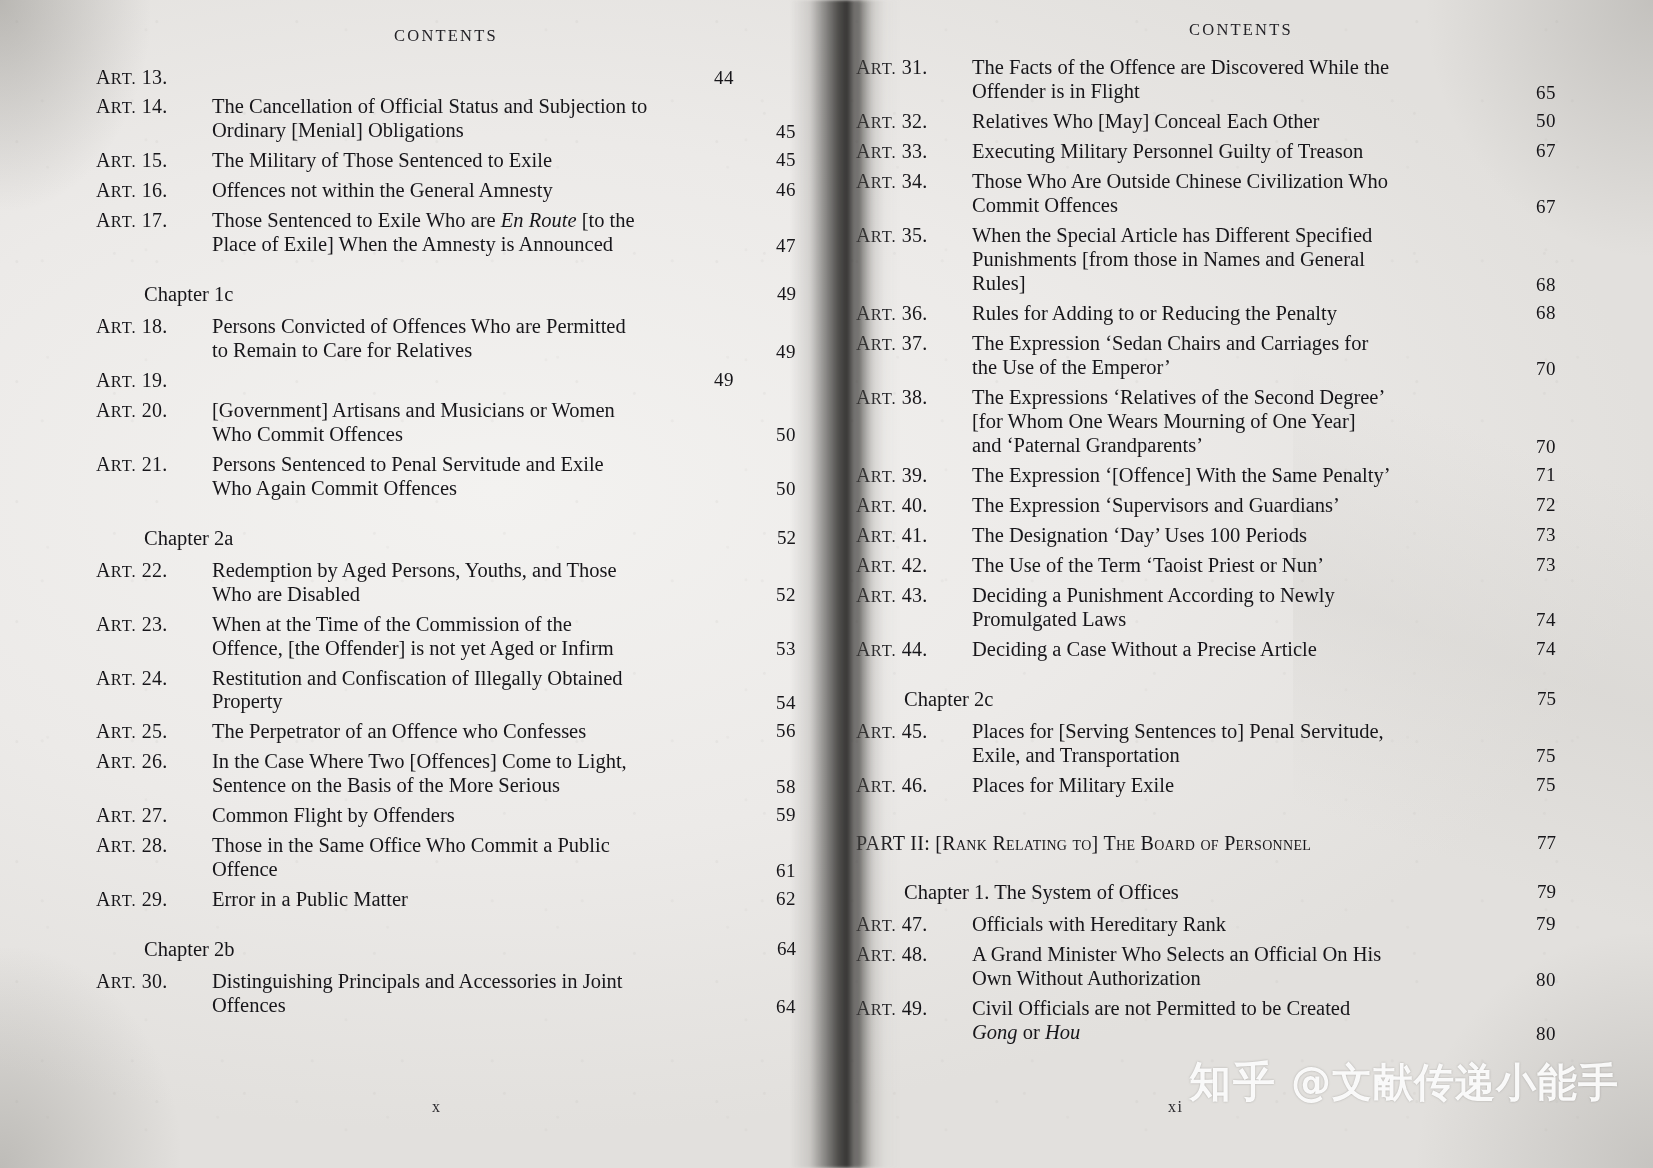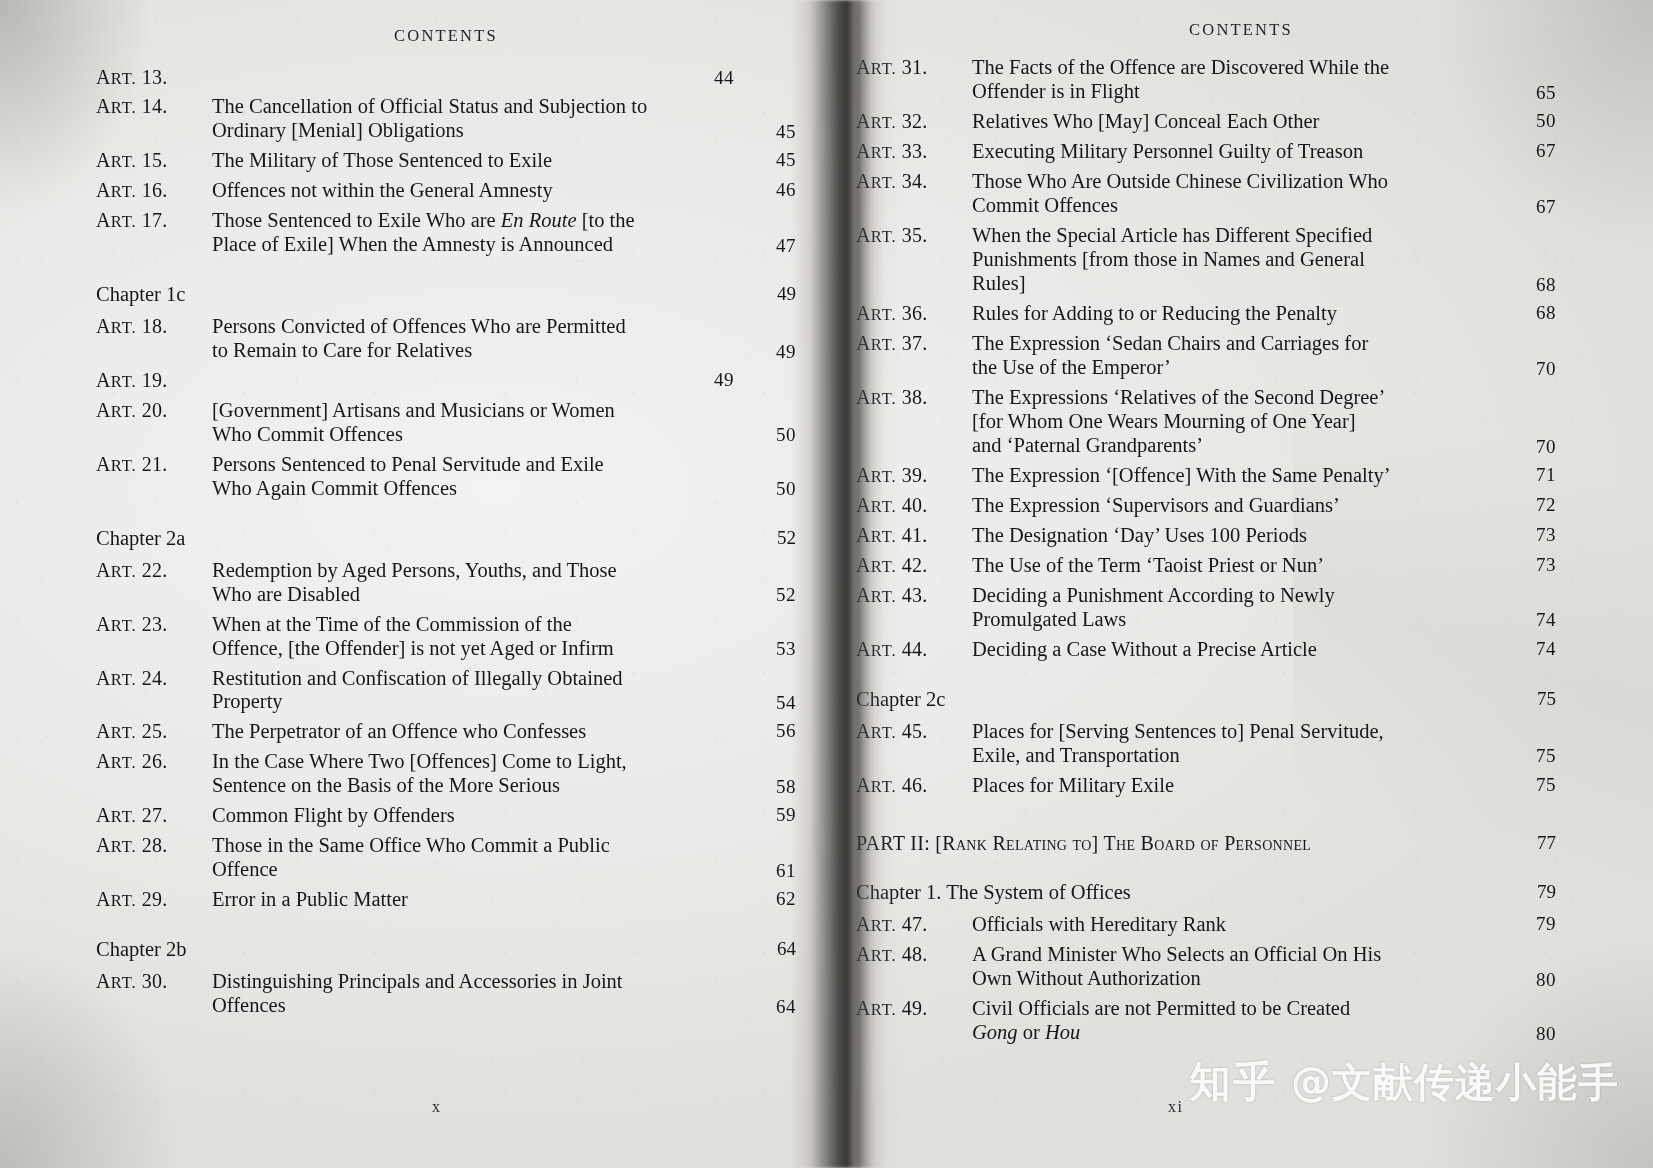--- a/index.html
+++ b/index.html
@@ -152,20 +152,21 @@
   }
   .entry.one-line .pageno { align-self: start; }
 
   .chapter {
     display: grid;
     grid-template-columns: 1fr 52px;
     column-gap: 22px;
     margin-top: 26px;
     margin-bottom: 8px;
     font-size: 20.5px;
+    margin-left: 48px;
   }
   .chapter .pageno { text-align: right; font-size: 19px; }
 
   .part-head {
     display: grid;
     grid-template-columns: 1fr 52px;
     column-gap: 10px;
     margin-top: 34px;
     margin-bottom: 16px;
     font-size: 20px;

